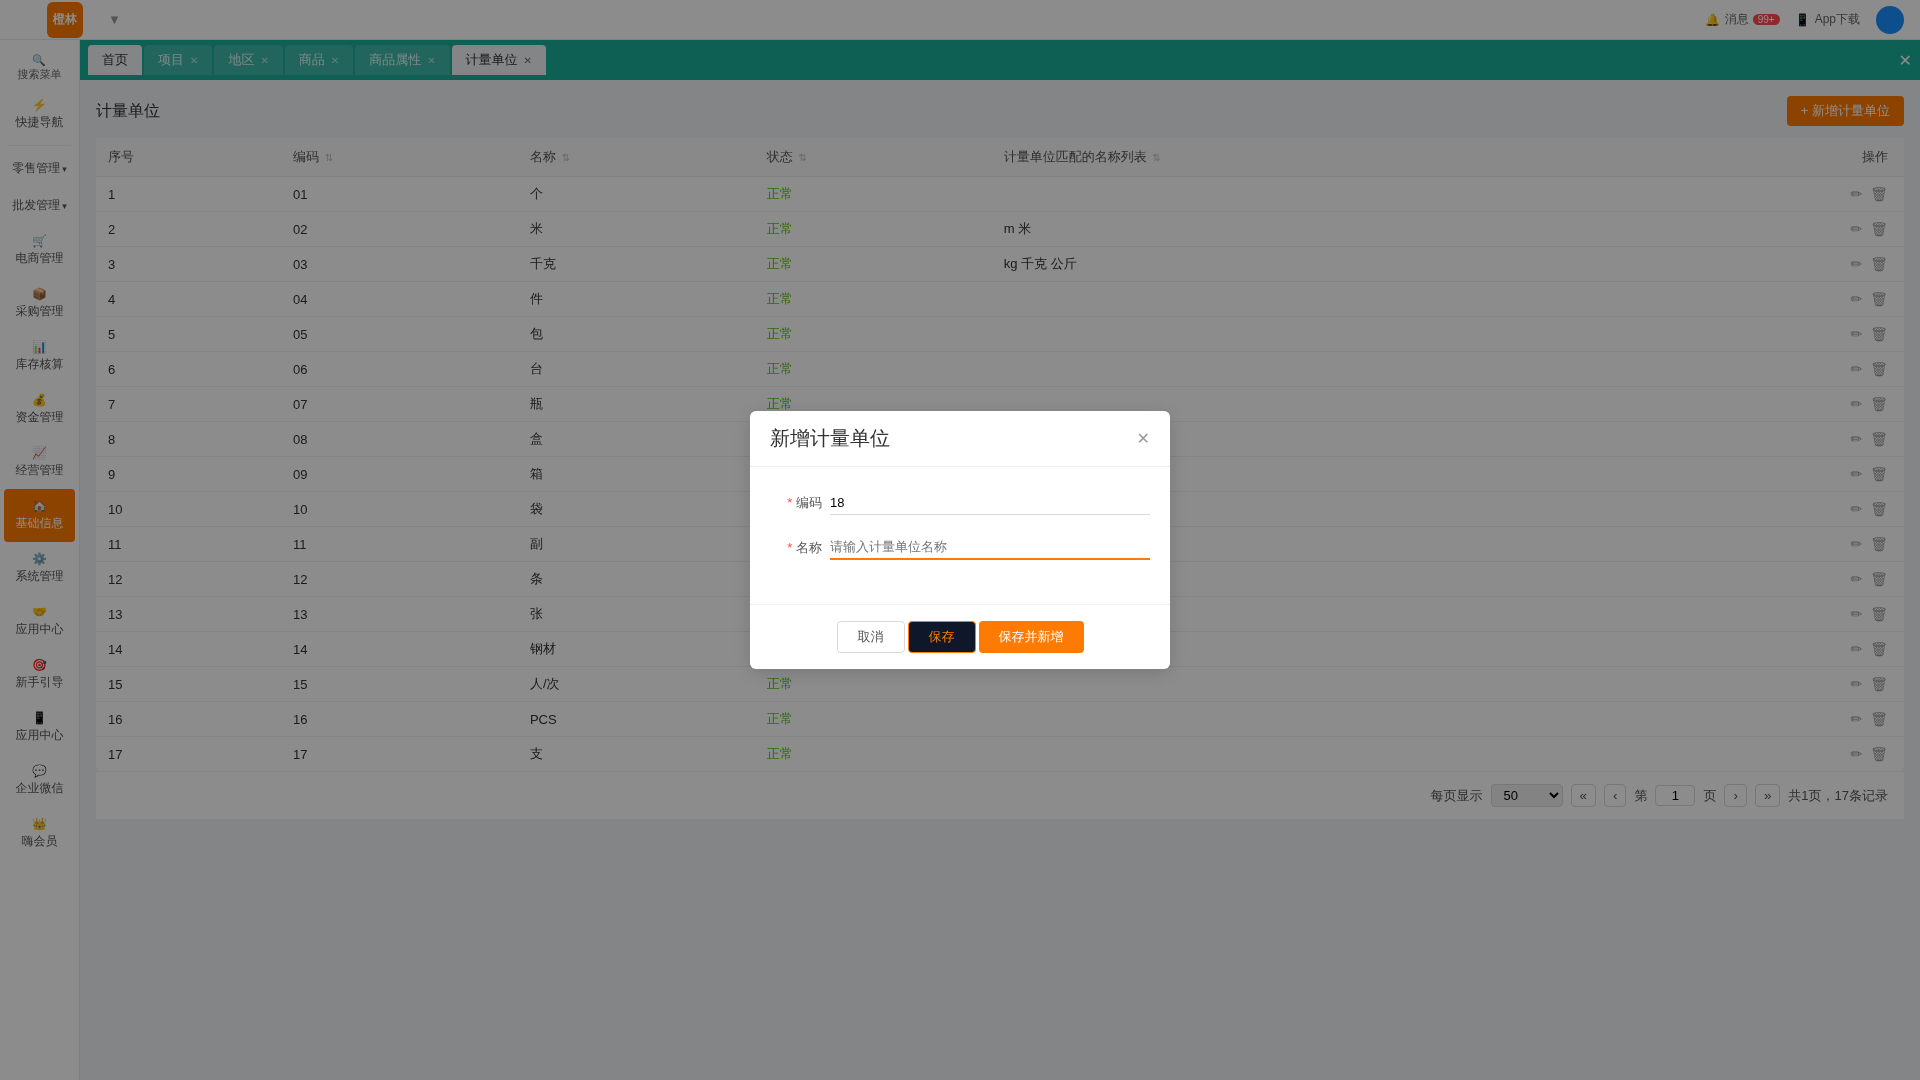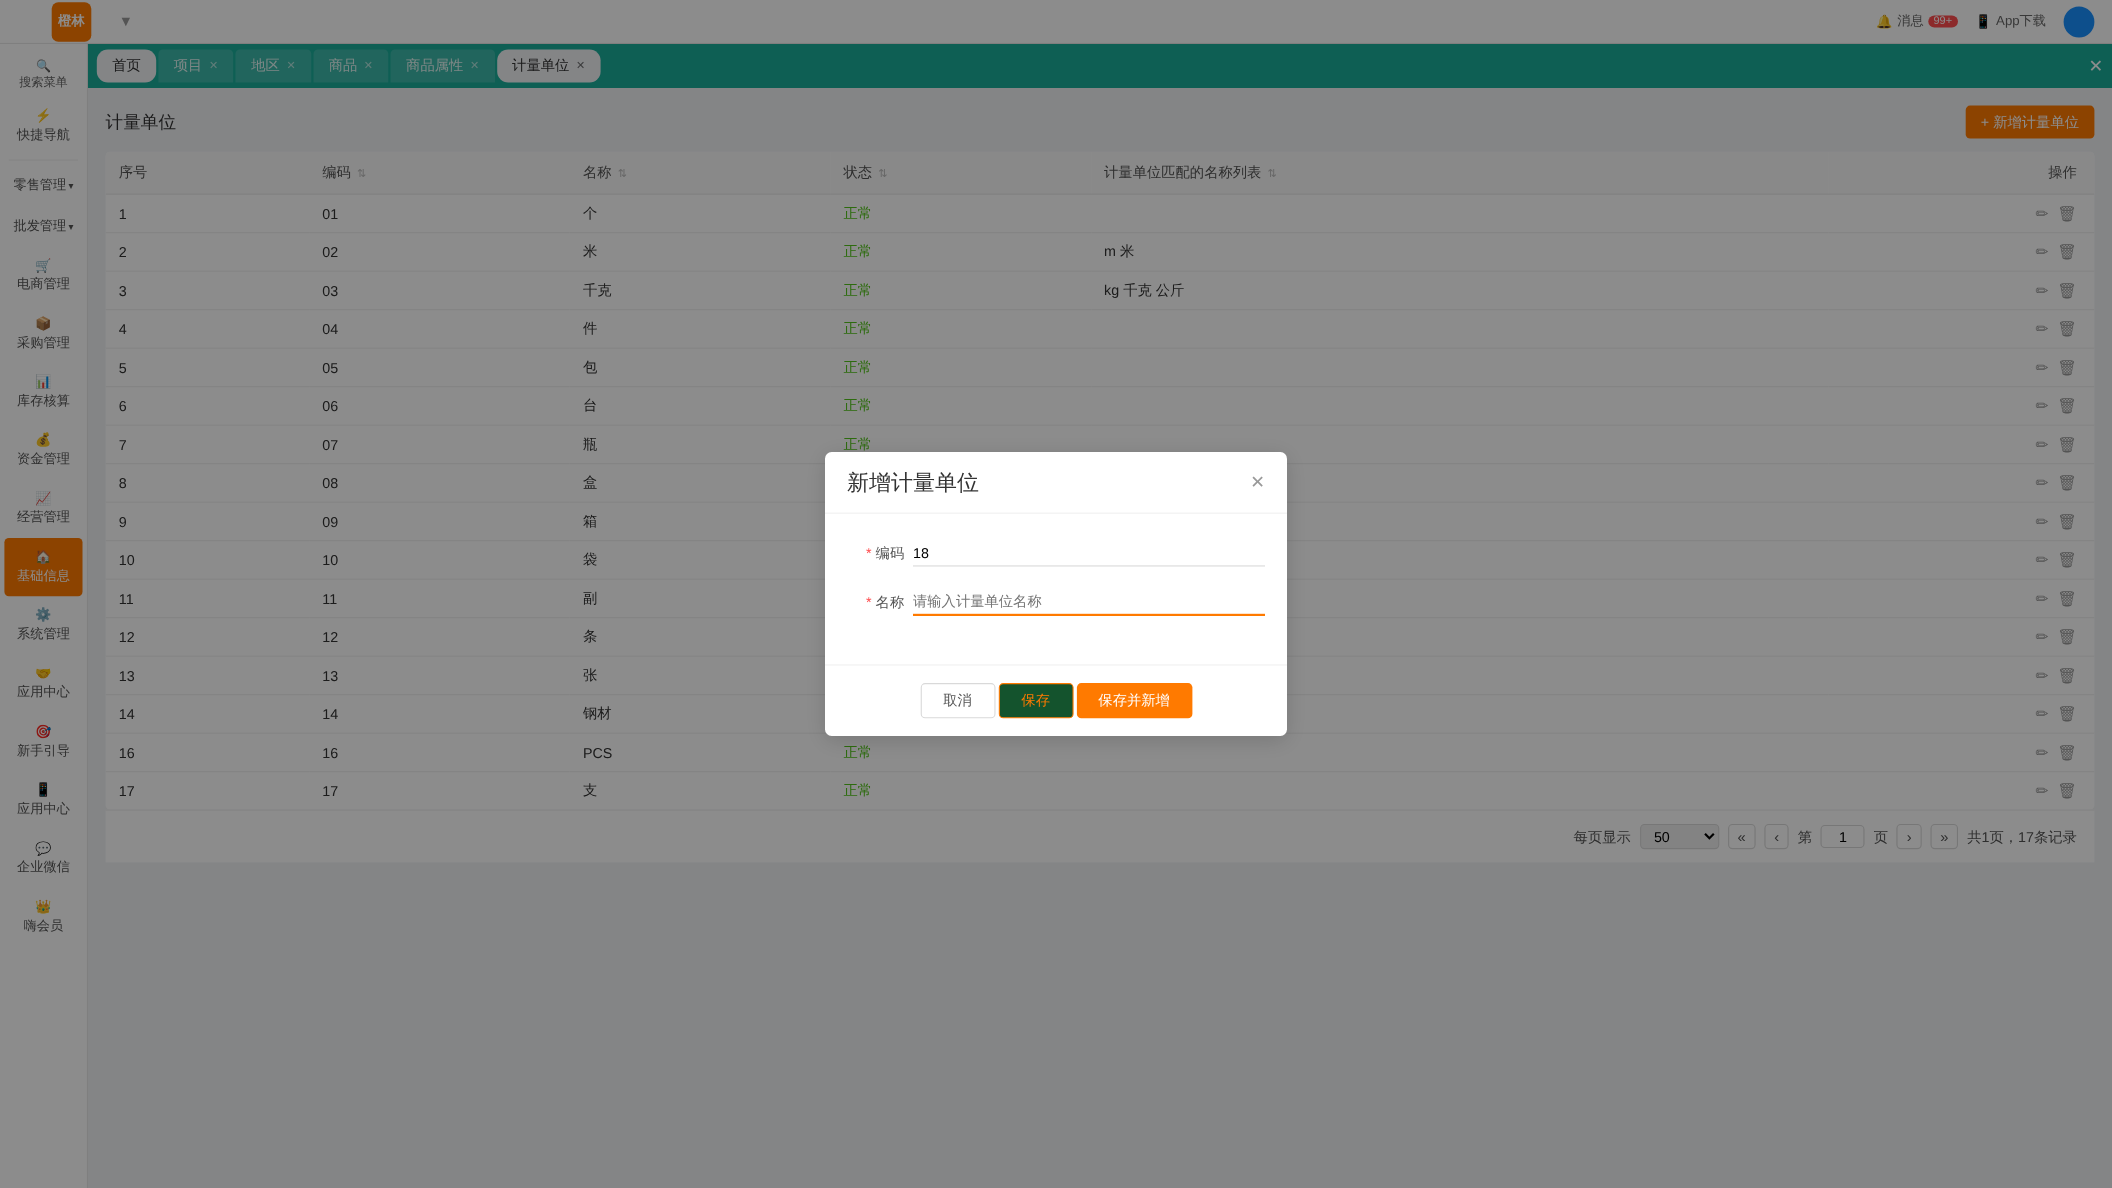--- a/index.html
+++ b/index.html
@@ -26,21 +26,21 @@
     .sidebar-item.active { background: #ff7a00; color: white; border-radius: 4px; margin: 0 4px; }
     .sidebar-divider { height: 1px; background: #f0f0f0; margin: 4px 8px; }
     .sidebar-item.expandable { flex-direction: row; justify-content: center; gap: 2px; padding: 10px 8px; }
 
     
     .content-area { flex: 1; display: flex; flex-direction: column; overflow: hidden; }
 
     
     .tab-bar { height: 40px; background: #1aad9a; display: flex; align-items: center; padding: 0 8px; gap: 2px; flex-shrink: 0; }
     .tab { display: flex; align-items: center; gap: 6px; padding: 6px 14px; border-radius: 4px 4px 0 0; cursor: pointer; font-size: 13px; color: rgba(255,255,255,0.85); background: rgba(255,255,255,0.15); }
-    .tab.active { background: #f0f2f5; color: #333; border-radius: 10px; }
+    .tab.active { background: #f0f2f5; color: #333; }
     .tab-close { font-size: 10px; cursor: pointer; color: inherit; opacity: 0.7; }
     .close-tabs-btn { margin-left: auto; color: white; background: none; border: none; cursor: pointer; font-size: 16px; }
 
     
     .page-content { flex: 1; background: #f0f2f5; padding: 16px; overflow: auto; }
     .page-header { display: flex; align-items: center; justify-content: space-between; margin-bottom: 12px; }
     .page-title { font-size: 16px; font-weight: 500; color: #333; }
     .add-btn { background: #ff7a00; color: white; border: none; padding: 6px 14px; border-radius: 4px; cursor: pointer; font-size: 13px; }
 
     
@@ -68,21 +68,21 @@
     .modal-title { font-size: 20px; font-weight: 500; color: #333; }
     .modal-close { cursor: pointer; color: #999; font-size: 16px; background: none; border: none; }
     .modal-body { padding: 24px 20px; }
     .form-row { display: flex; align-items: center; margin-bottom: 20px; }
     .form-label { width: 60px; text-align: right; font-size: 13px; color: #555; flex-shrink: 0; padding-right: 8px; }
     .required-star { color: #ff4d4f; }
     .form-input { flex: 1; border: none; border-bottom: 1px solid #d9d9d9; padding: 4px 0; font-size: 13px; outline: none; }
     .form-input.name-input { border-bottom: 2px solid #ff7a00; }
     .modal-footer { display: flex; justify-content: center; gap: 3px; padding: 16px 20px; border-top: 1px solid #f0f0f0; }
     .btn-cancel { border: 1px solid #d9d9d9; background: white; color: #555; padding: 6px 20px; border-radius: 4px; cursor: pointer; font-size: 13px; }
-    .btn-save { border: 1px solid #ff7a00; background: #14532d; color: #ff7a00; padding: 6px 20px; border-radius: 4px; cursor: pointer; font-size: 13px; }
+    .btn-save { border: 1px solid #ff7a00; background: #0f172a; color: #ff7a00; padding: 6px 20px; border-radius: 4px; cursor: pointer; font-size: 13px; }
     .btn-save-new { background: #ff7a00; color: white; border: none; padding: 6px 20px; border-radius: 4px; cursor: pointer; font-size: 13px; }
   </style>
 </head>
 <body>
 
 <div class="app-wrapper">
 
   <div class="top-bar">
     <div class="top-bar-left">
       <div class="logo-area">
@@ -398,20 +398,33 @@
       <td><span class="status-normal">正常</span></td>
       <td></td>
       <td style="text-align:right;padding-right:16px;">
         <div class="action-btns" style="justify-content:flex-end;">
           <span class="edit-btn">✏</span>
           <span class="del-btn">🗑</span>
         </div>
       </td>
     </tr>
                 <tr>
+      <td>15</td>
+      <td>15</td>
+      <td>人/次</td>
+      <td><span class="status-normal">正常</span></td>
+      <td></td>
+      <td style="text-align:right;padding-right:16px;">
+        <div class="action-btns" style="justify-content:flex-end;">
+          <span class="edit-btn">✏</span>
+          <span class="del-btn">🗑</span>
+        </div>
+      </td>
+    </tr>
+                <tr>
       <td>16</td>
       <td>16</td>
       <td>PCS</td>
       <td><span class="status-normal">正常</span></td>
       <td></td>
       <td style="text-align:right;padding-right:16px;">
         <div class="action-btns" style="justify-content:flex-end;">
           <span class="edit-btn">✏</span>
           <span class="del-btn">🗑</span>
         </div>

